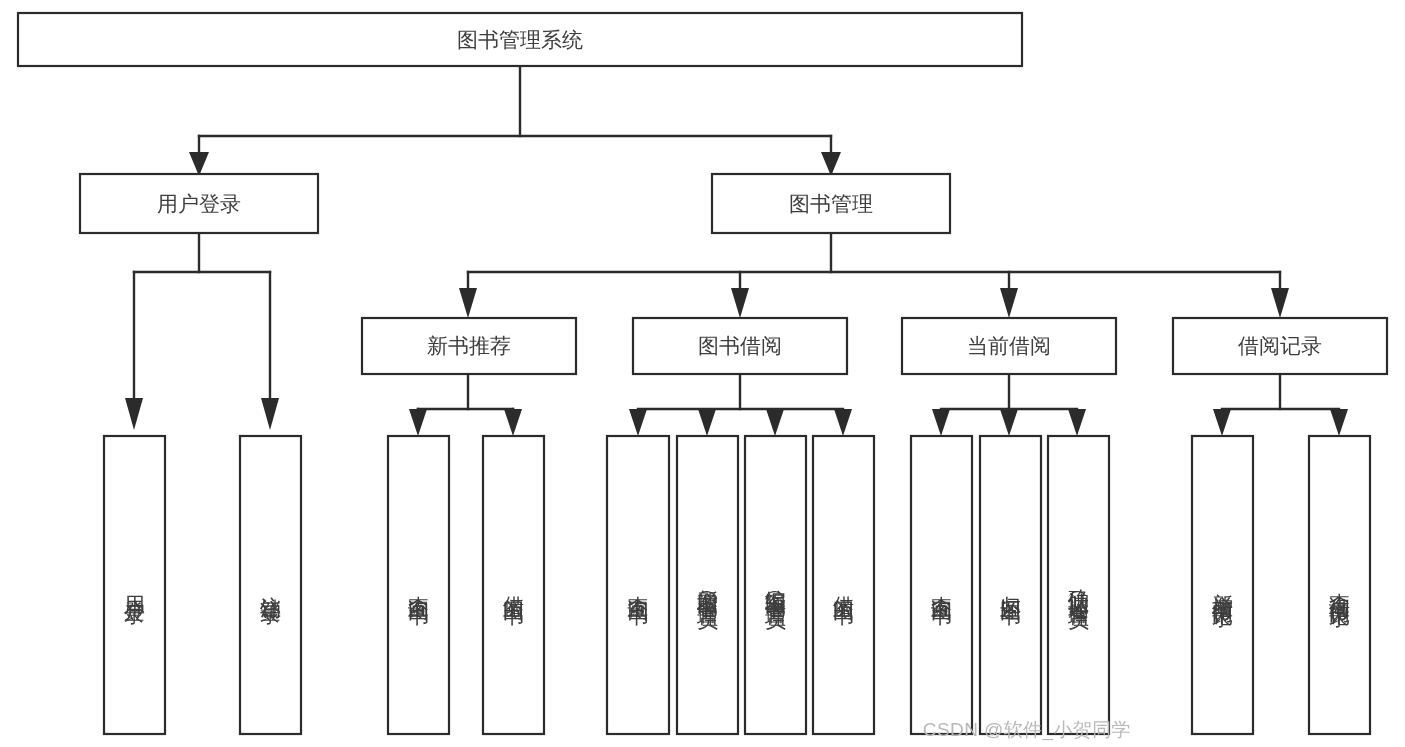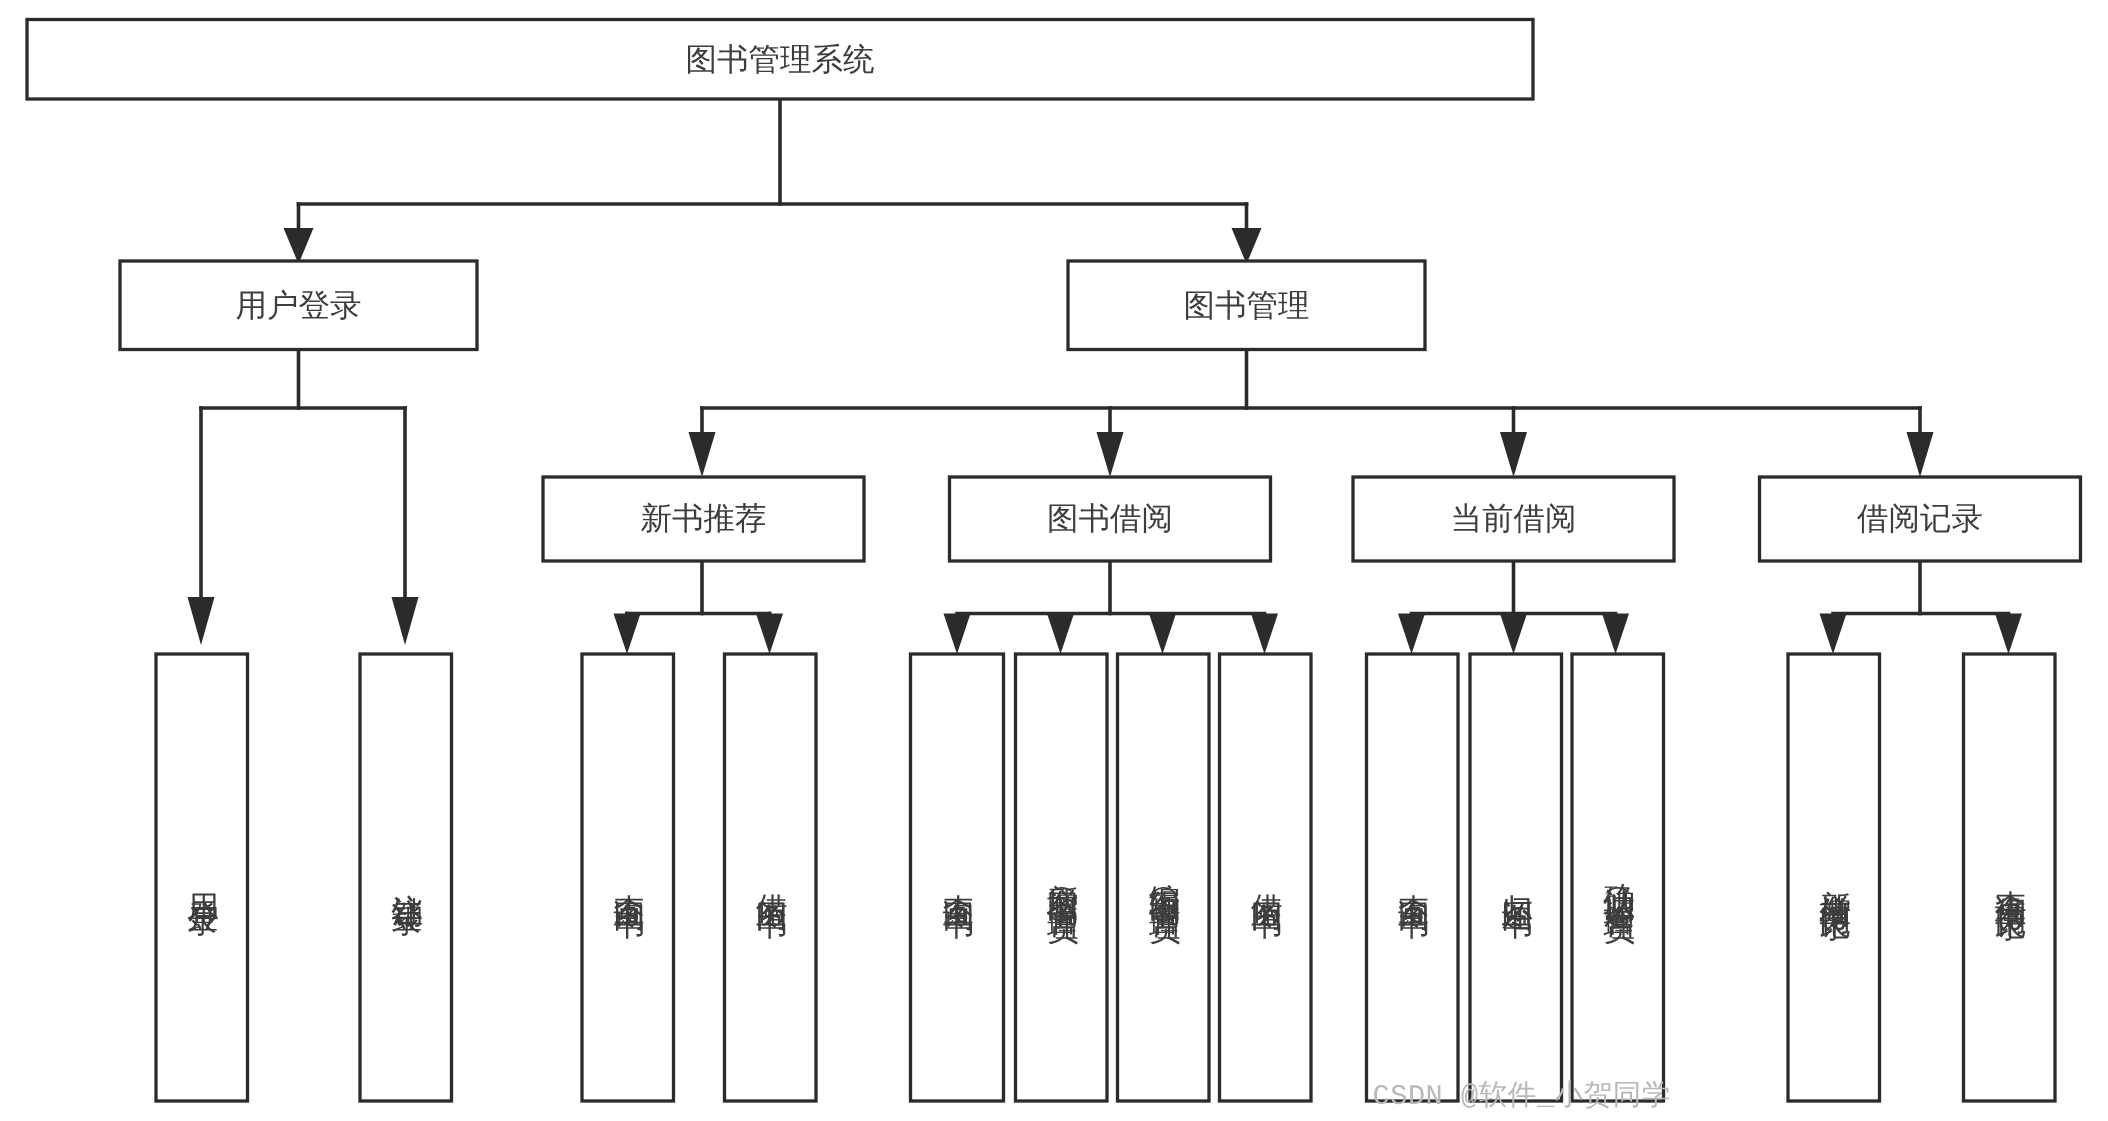--- a/index.html
+++ b/index.html
@@ -66,23 +66,23 @@
     letter-spacing: 3px;
     display: flex;
     align-items: center;
     justify-content: center;
     text-align: center;
     white-space: nowrap;
     pointer-events: none;
   }
   .watermark {
     position: absolute;
-    right: 25px;
+    right: 8px;
     bottom: 4px;
-    font-family: Liberation Mono, monospace;
+    font-family: Liberation Sans, sans-serif;
     font-size: 19px;
     color: #b8b8b8;
     white-space: nowrap;
     letter-spacing: 0.4px;
   }
 </style>
 </head>
 <body>
 
 <div id="canvas">

